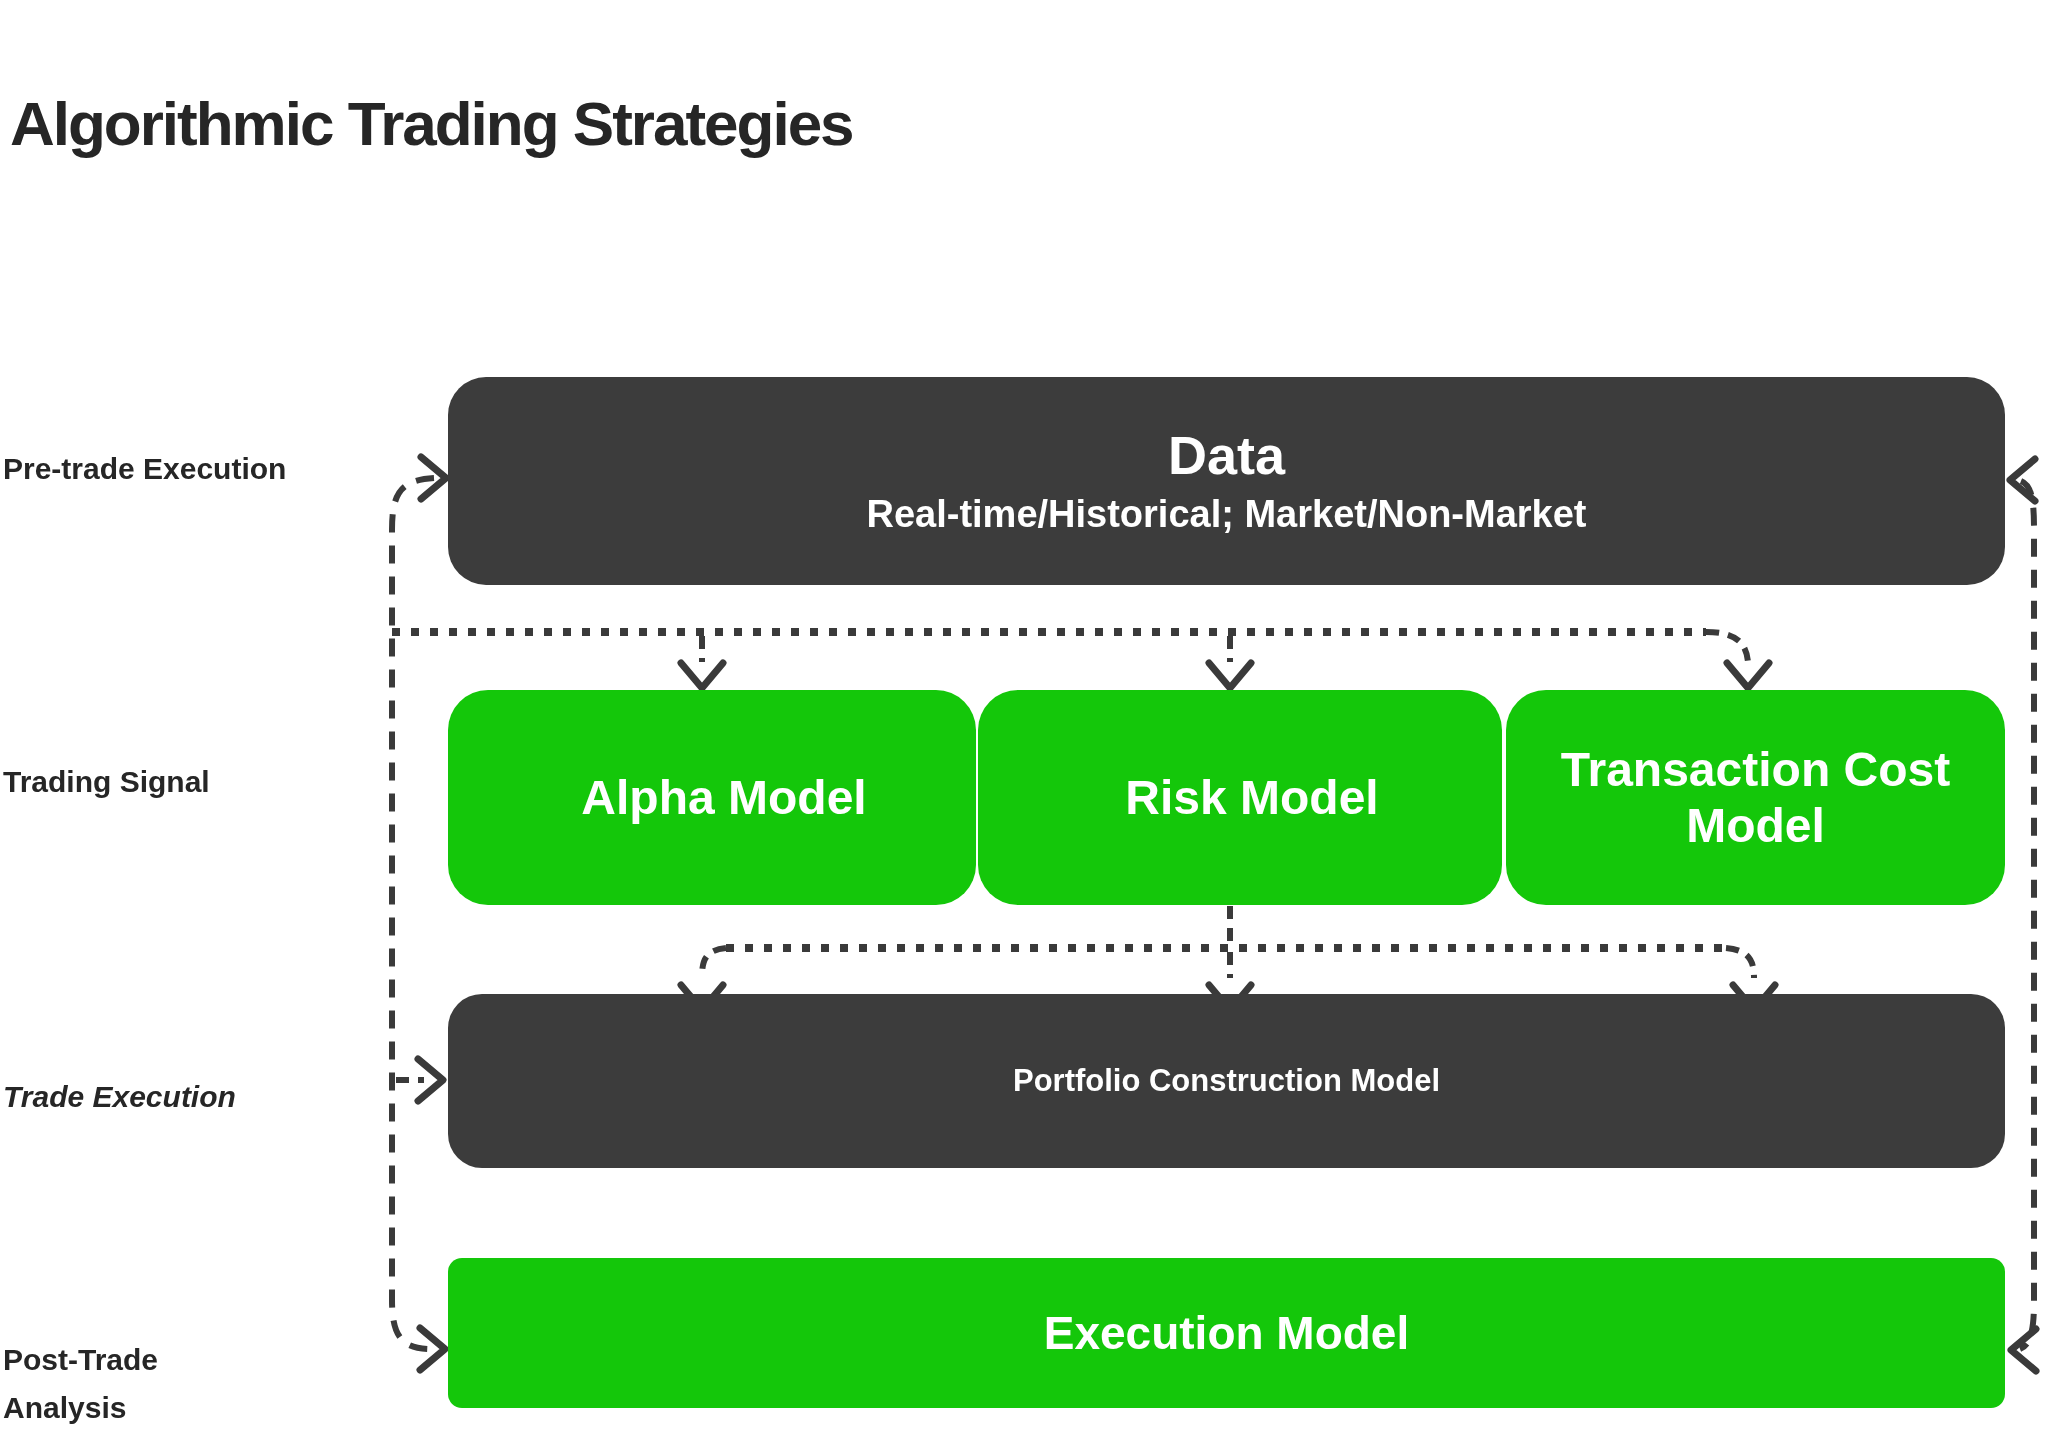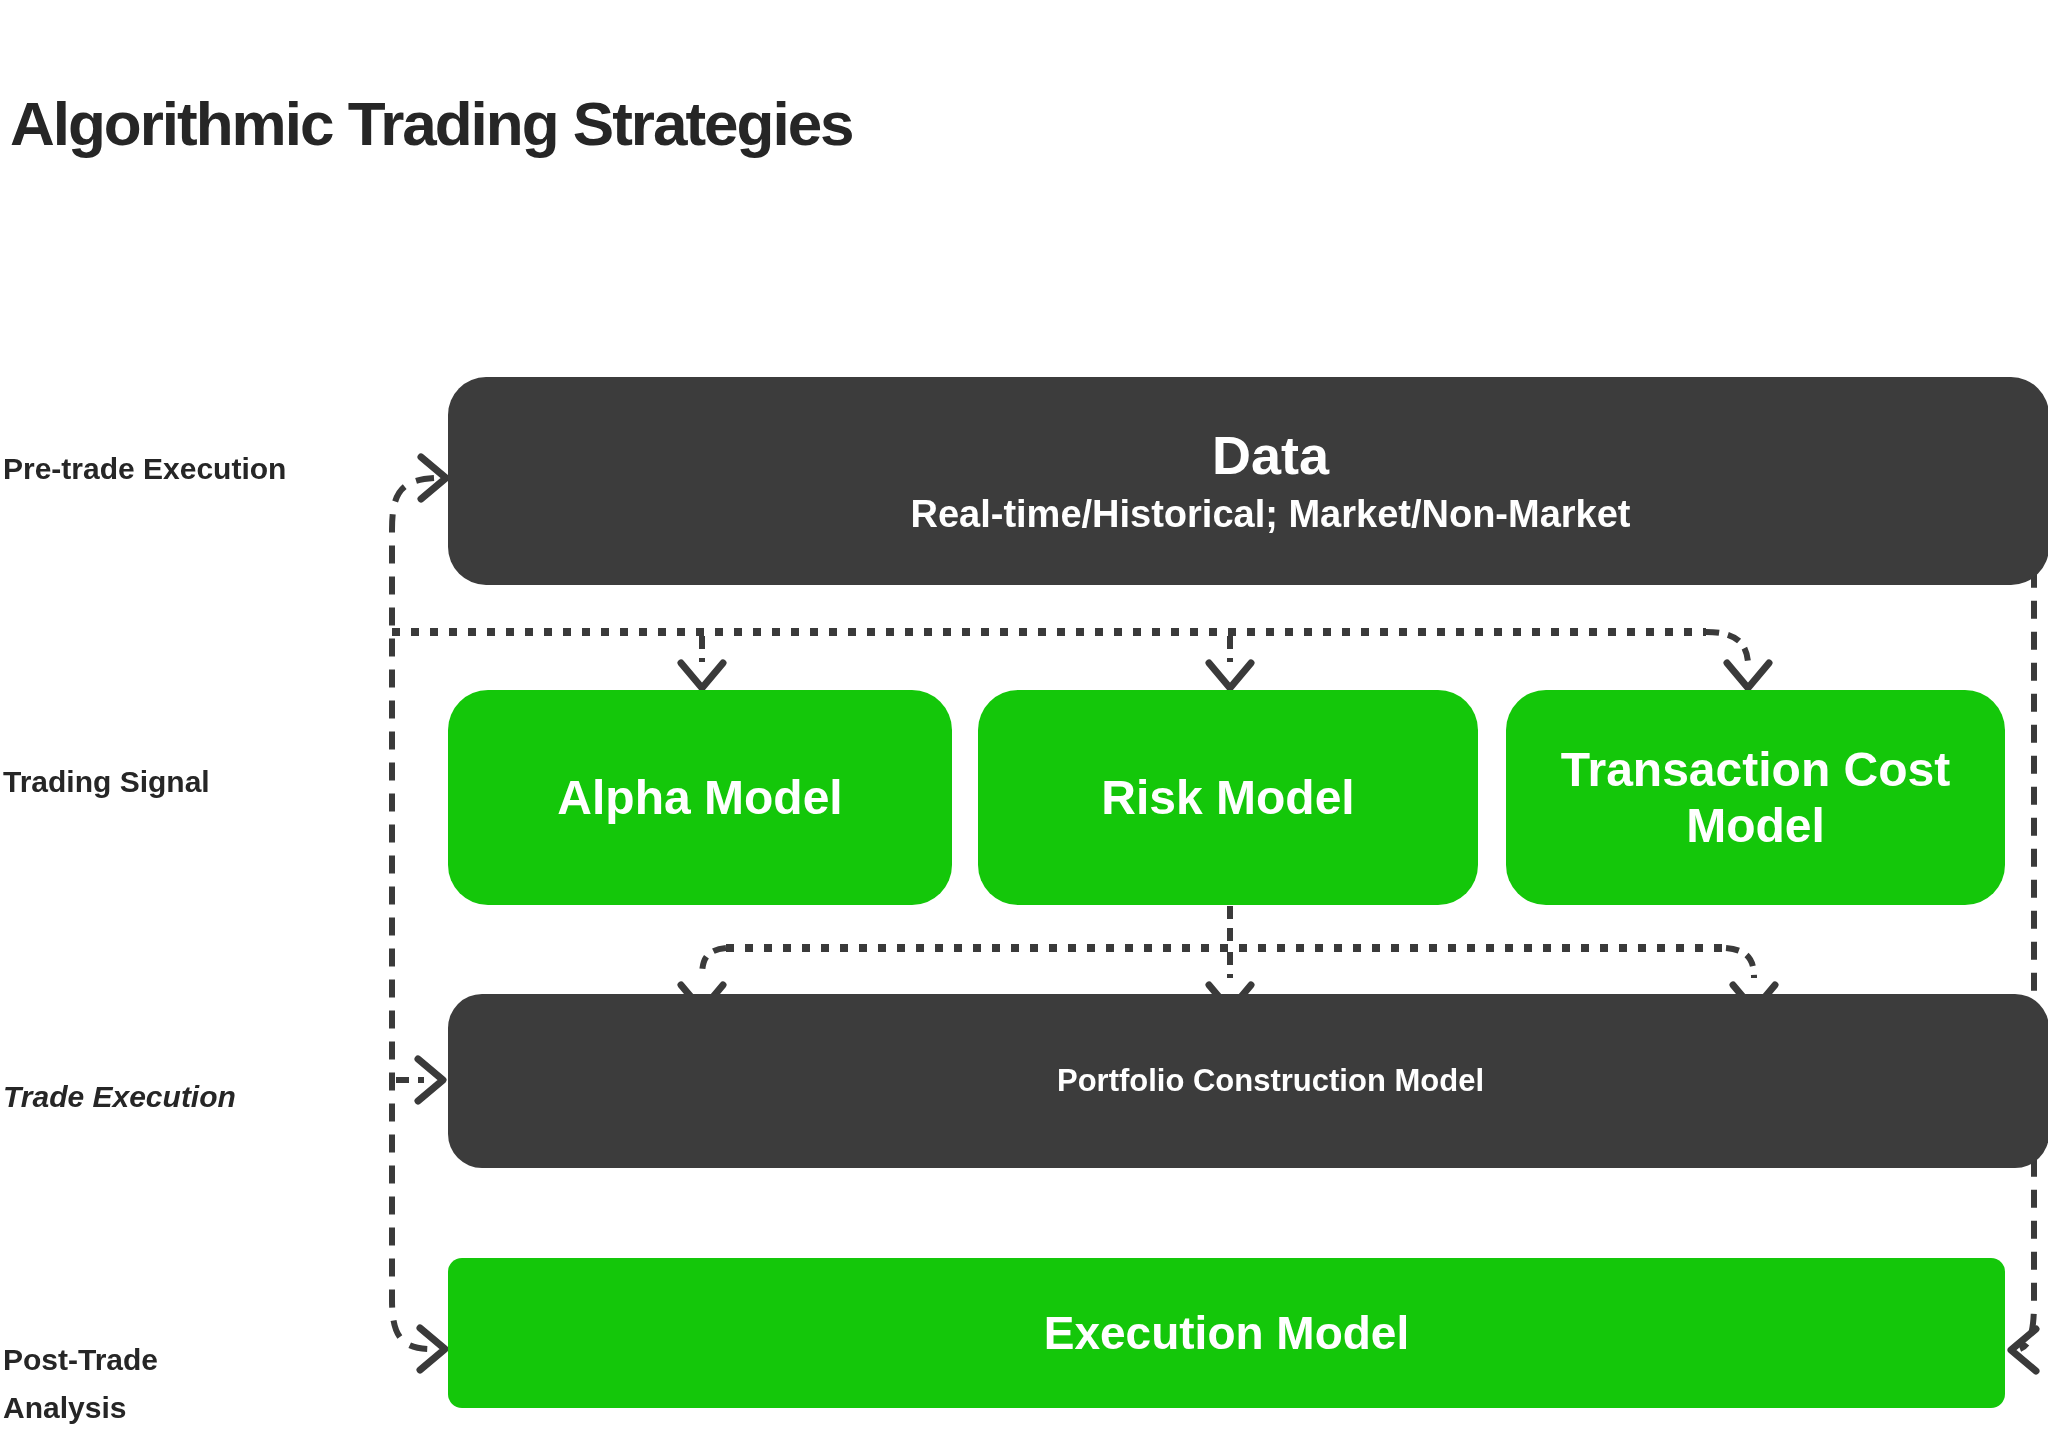--- a/index.html
+++ b/index.html
@@ -13,28 +13,28 @@
   .pill{position:absolute;left:0;top:160px;width:281px;height:97px;border-radius:42px;
         background:var(--c-pill_bg,#e9e9e9);display:flex;align-items:center;justify-content:center;}
   .pill span{font-size:31px;font-weight:700;color:var(--c-text_dark,#262626);}
 
   .row-label{position:absolute;left:3px;font-size:30px;font-weight:700;
              color:var(--c-text_dark,#262626);white-space:nowrap;line-height:38px;}
   .row-label.wrap{white-space:normal;width:210px;line-height:48px;}
 
   .box{position:absolute;display:flex;flex-direction:column;align-items:center;justify-content:center;
        text-align:center;color:var(--c-white,#fff);font-weight:700;}
-  .dark{background:var(--c-dark,#3c3c3c);padding-left:44px;}
+  .dark{background:var(--c-dark,#3c3c3c);}
   .green{background:var(--c-green,#14c70a);}
 
   .box.data{left:448px;top:337px;width:1557px;height:208px;border-radius:38px;}
   .data-title{font-size:54px;line-height:66px;font-weight:700;}
   .data-subtitle{font-size:38px;line-height:52px;font-weight:700;}
 
-  .box.model{top:650px;height:215px;border-radius:40px;font-size:48px;line-height:56px;}
+  .box.model{top:650px;height:215px;border-radius:40px;font-size:48px;line-height:56px;padding-left:24px;}
   .box.alpha{left:448px;width:504px;}
   .box.risk{left:978px;width:500px;}
   .box.tcost{left:1506px;width:499px;padding:11px 14px;box-sizing:border-box;}
 
   .box.portfolio{left:448px;top:954px;width:1557px;height:174px;border-radius:34px;font-size:31px;}
   .box.execution{left:448px;top:1218px;width:1557px;height:150px;border-radius:14px;font-size:46px;}
 
   svg.wires{position:absolute;left:0;top:0;width:2048px;height:1448px;}
   .dash-loop{fill:none;stroke:var(--c-connector,#3a3a3a);stroke-width:6;stroke-dasharray:18 13;}
   .dash-dot{fill:none;stroke:var(--c-connector,#3a3a3a);stroke-width:8;stroke-dasharray:8 11;}

